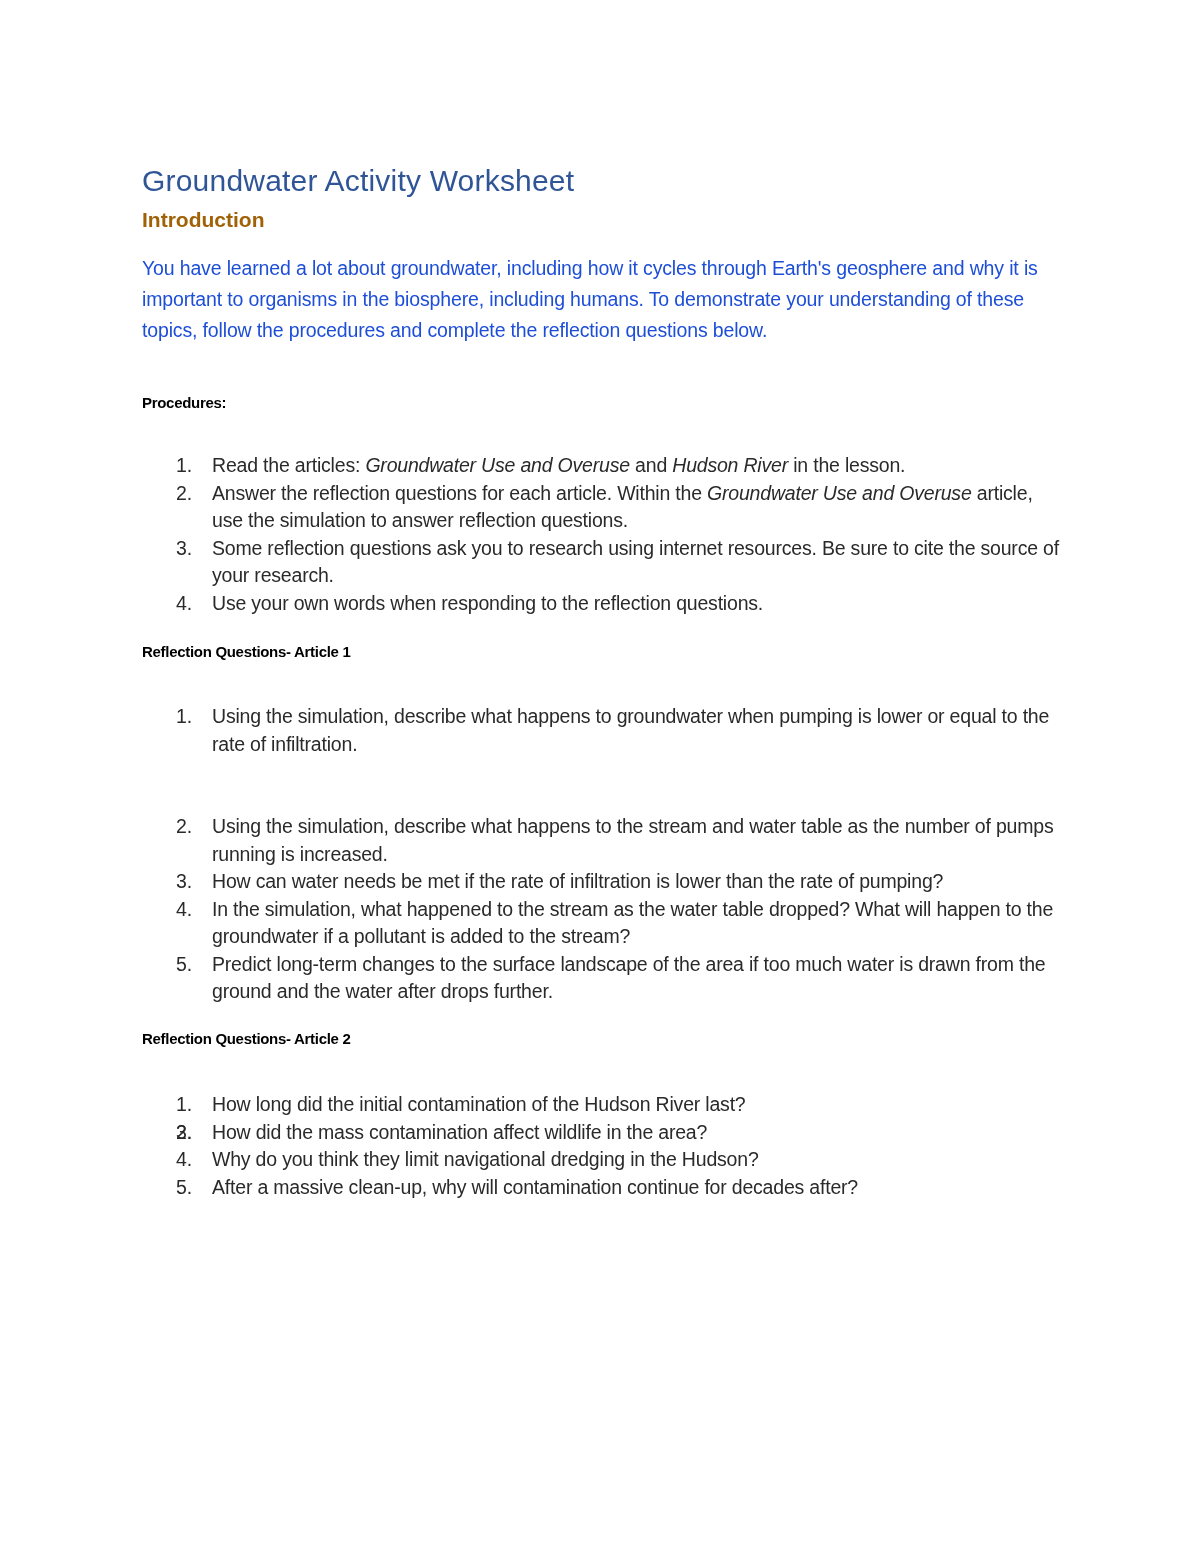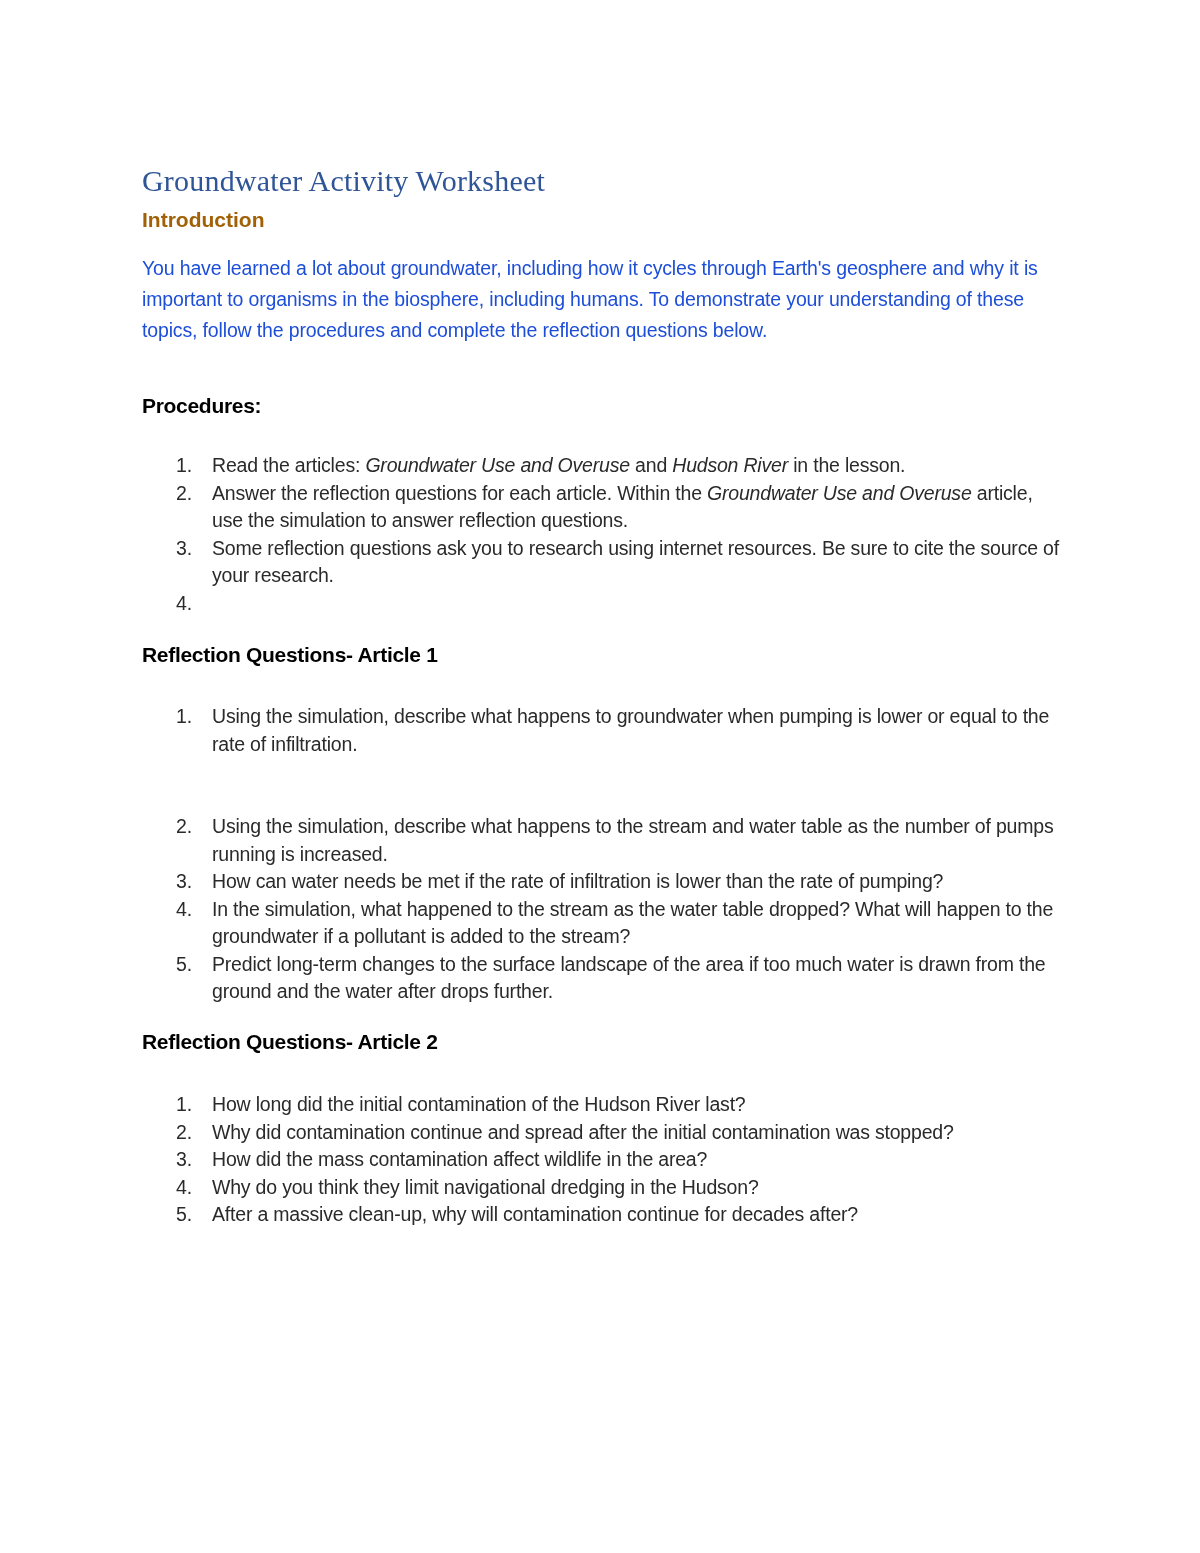--- a/index.html
+++ b/index.html
@@ -19,21 +19,21 @@
       position: absolute;
       left: 142px;
       top: 0;
       width: 920px;
     }
     .doc-title {
       position: absolute;
       top: 164px;
       left: 0;
       margin: 0;
-      font-family: Liberation Serif, serif;
+      font-family: Liberation Sans, sans-serif;
       font-weight: normal;
       font-size: 30px;
       color: #2f5597;
       letter-spacing: 0.2px;
       white-space: nowrap;
     }
     .h-intro {
       position: absolute;
       top: 208px;
       left: 0;
@@ -50,21 +50,21 @@
       margin: 0;
       font-size: 19.5px;
       line-height: 31px;
       color: #1d4ed8;
       letter-spacing: -0.15px;
     }
     .h-sec {
       position: absolute;
       left: 0;
       margin: 0;
-      font-size: 21px;
+      font-size: 15px;
       font-weight: bold;
       color: #000;
       letter-spacing: -0.3px;
     }
     ol.list {
       position: absolute;
       left: 0;
       margin: 0;
       padding: 0;
       list-style: none;
@@ -106,20 +106,21 @@
     <li>
       <span class="num">2.</span>
       <span>Answer the reflection questions for each article. Within the </span><em>Groundwater Use and Overuse</em><span> article, use the simulation to answer reflection questions.</span>
     </li>
     <li>
       <span class="num">3.</span>
       <span>Some reflection questions ask you to research using internet resources. Be sure to cite the source of your research.</span>
     </li>
     <li>
       <span class="num">4.</span>
+      <span>Use your own words when responding to the reflection questions.</span>
     </li>
   </ol>
 
   <h2 class="h-sec" style="top:643px;">Reflection Questions- Article 1</h2>
 
   <ol class="list" style="top:703px;">
     <li class="gap-after">
       <span class="num">1.</span>
       <span>Using the simulation, describe what happens to groundwater when pumping is lower or equal to the rate of infiltration.</span>
     </li>
@@ -143,21 +144,20 @@
 
   <h2 class="h-sec" style="top:1030px;">Reflection Questions- Article 2</h2>
 
   <ol class="list" style="top:1091px;">
     <li>
       <span class="num">1.</span>
       <span>How long did the initial contamination of the Hudson River last?</span>
     </li>
     <li>
       <span class="num">2.</span>
-      <span>Why did contamination continue and spread after the initial contamination was stopped?</span>
     </li>
     <li>
       <span class="num">3.</span>
       <span>How did the mass contamination affect wildlife in the area?</span>
     </li>
     <li>
       <span class="num">4.</span>
       <span>Why do you think they limit navigational dredging in the Hudson?</span>
     </li>
     <li>

